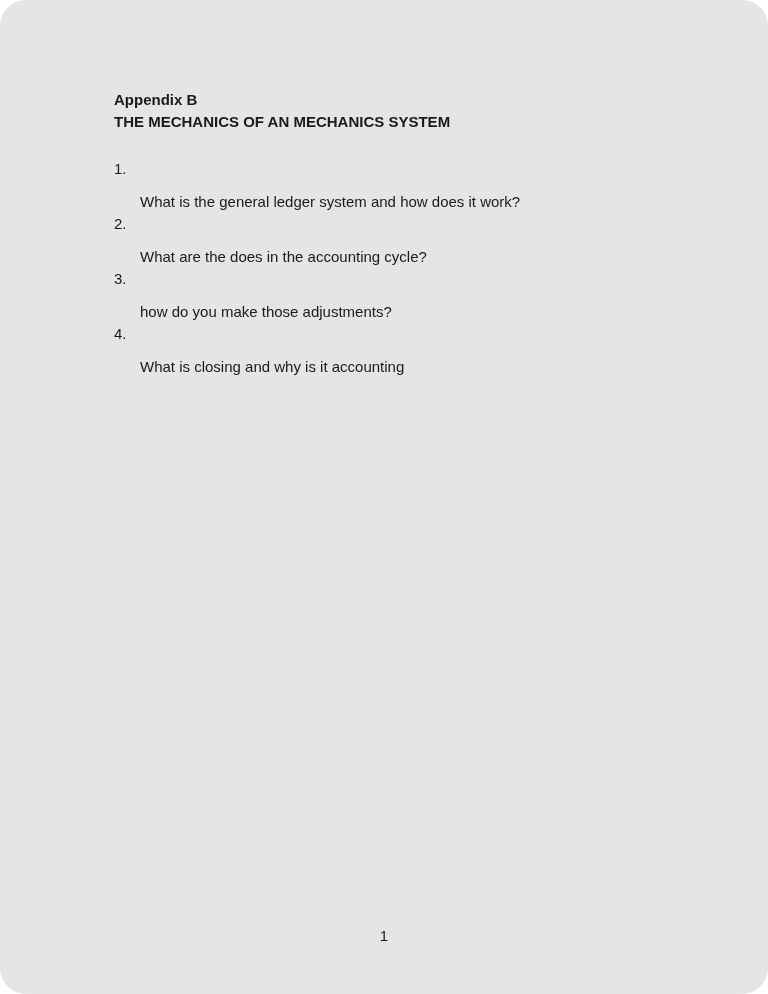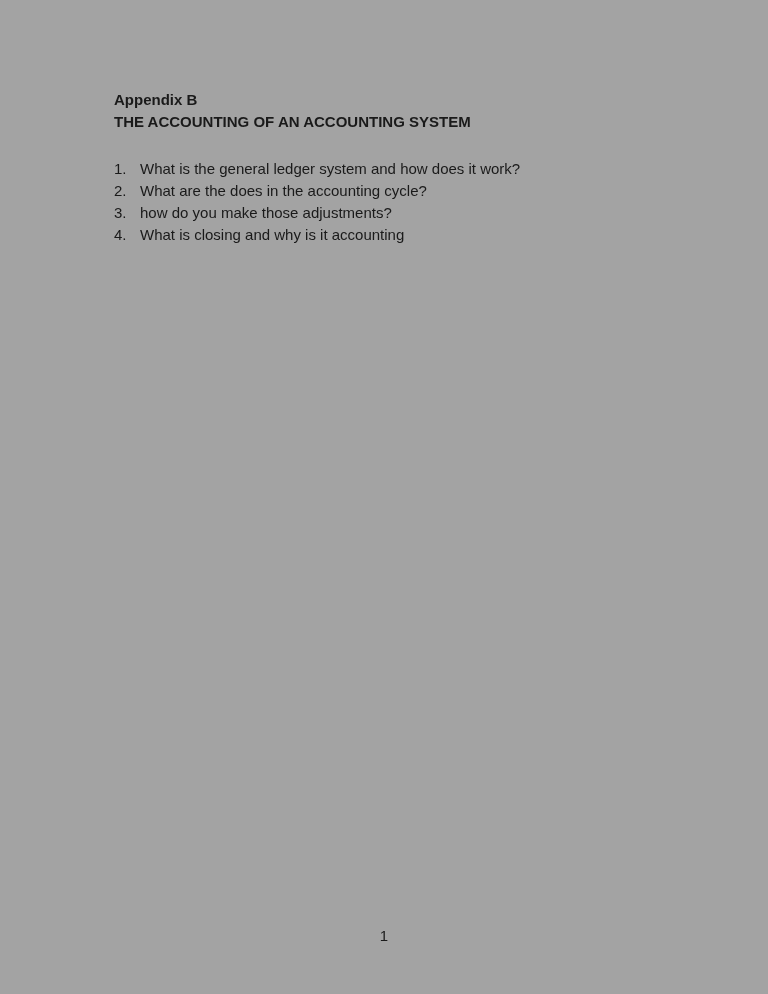--- a/index.html
+++ b/index.html
@@ -11,21 +11,22 @@
     height: 994px;
     background: #ffffff;
     font-family: "Liberation Sans", "DejaVu Sans", sans-serif;
     color: #1a1a1a;
     position: relative;
     overflow: hidden;
   }
   .page {
     position: absolute;
     inset: 0;
-    background: #a3a3a3;
+    background: #e5e5e5;
+    border-radius: 26px;
   }
   .title-block {
     position: absolute;
     left: 114px;
     top: 89px;
     font-size: 15px;
     line-height: 22px;
     font-weight: bold;
     white-space: nowrap;
   }
@@ -44,20 +45,21 @@
   .objective-row {
     display: flex;
     align-items: flex-start;
   }
   .objective-num {
     flex: 0 0 26px;
     width: 26px;
   }
   .objective-text {
     flex: 1 1 auto;
+    margin-top: 33px;
   }
   .objective-line {
     white-space: nowrap;
   }
   .page-footer {
     position: absolute;
     left: 0;
     right: 0;
     top: 927px;
     text-align: center;
@@ -65,21 +67,21 @@
     line-height: 18px;
   }
 </style>
 </head>
 <body>
 
 <div class="page">
 
   <div class="title-block">
     <div>Appendix B</div>
-    <div>THE ACCOUNTING OF AN ACCOUNTING SYSTEM</div>
+    <div>THE MECHANICS OF AN MECHANICS SYSTEM</div>
   </div>
 
   <div class="body-block">
 
     <div>
 
       <div class="objective-row">
         <span class="objective-num">1.</span>
         <span class="objective-text">
           <div class="objective-line">What is the general ledger system and how does it work?</div>

